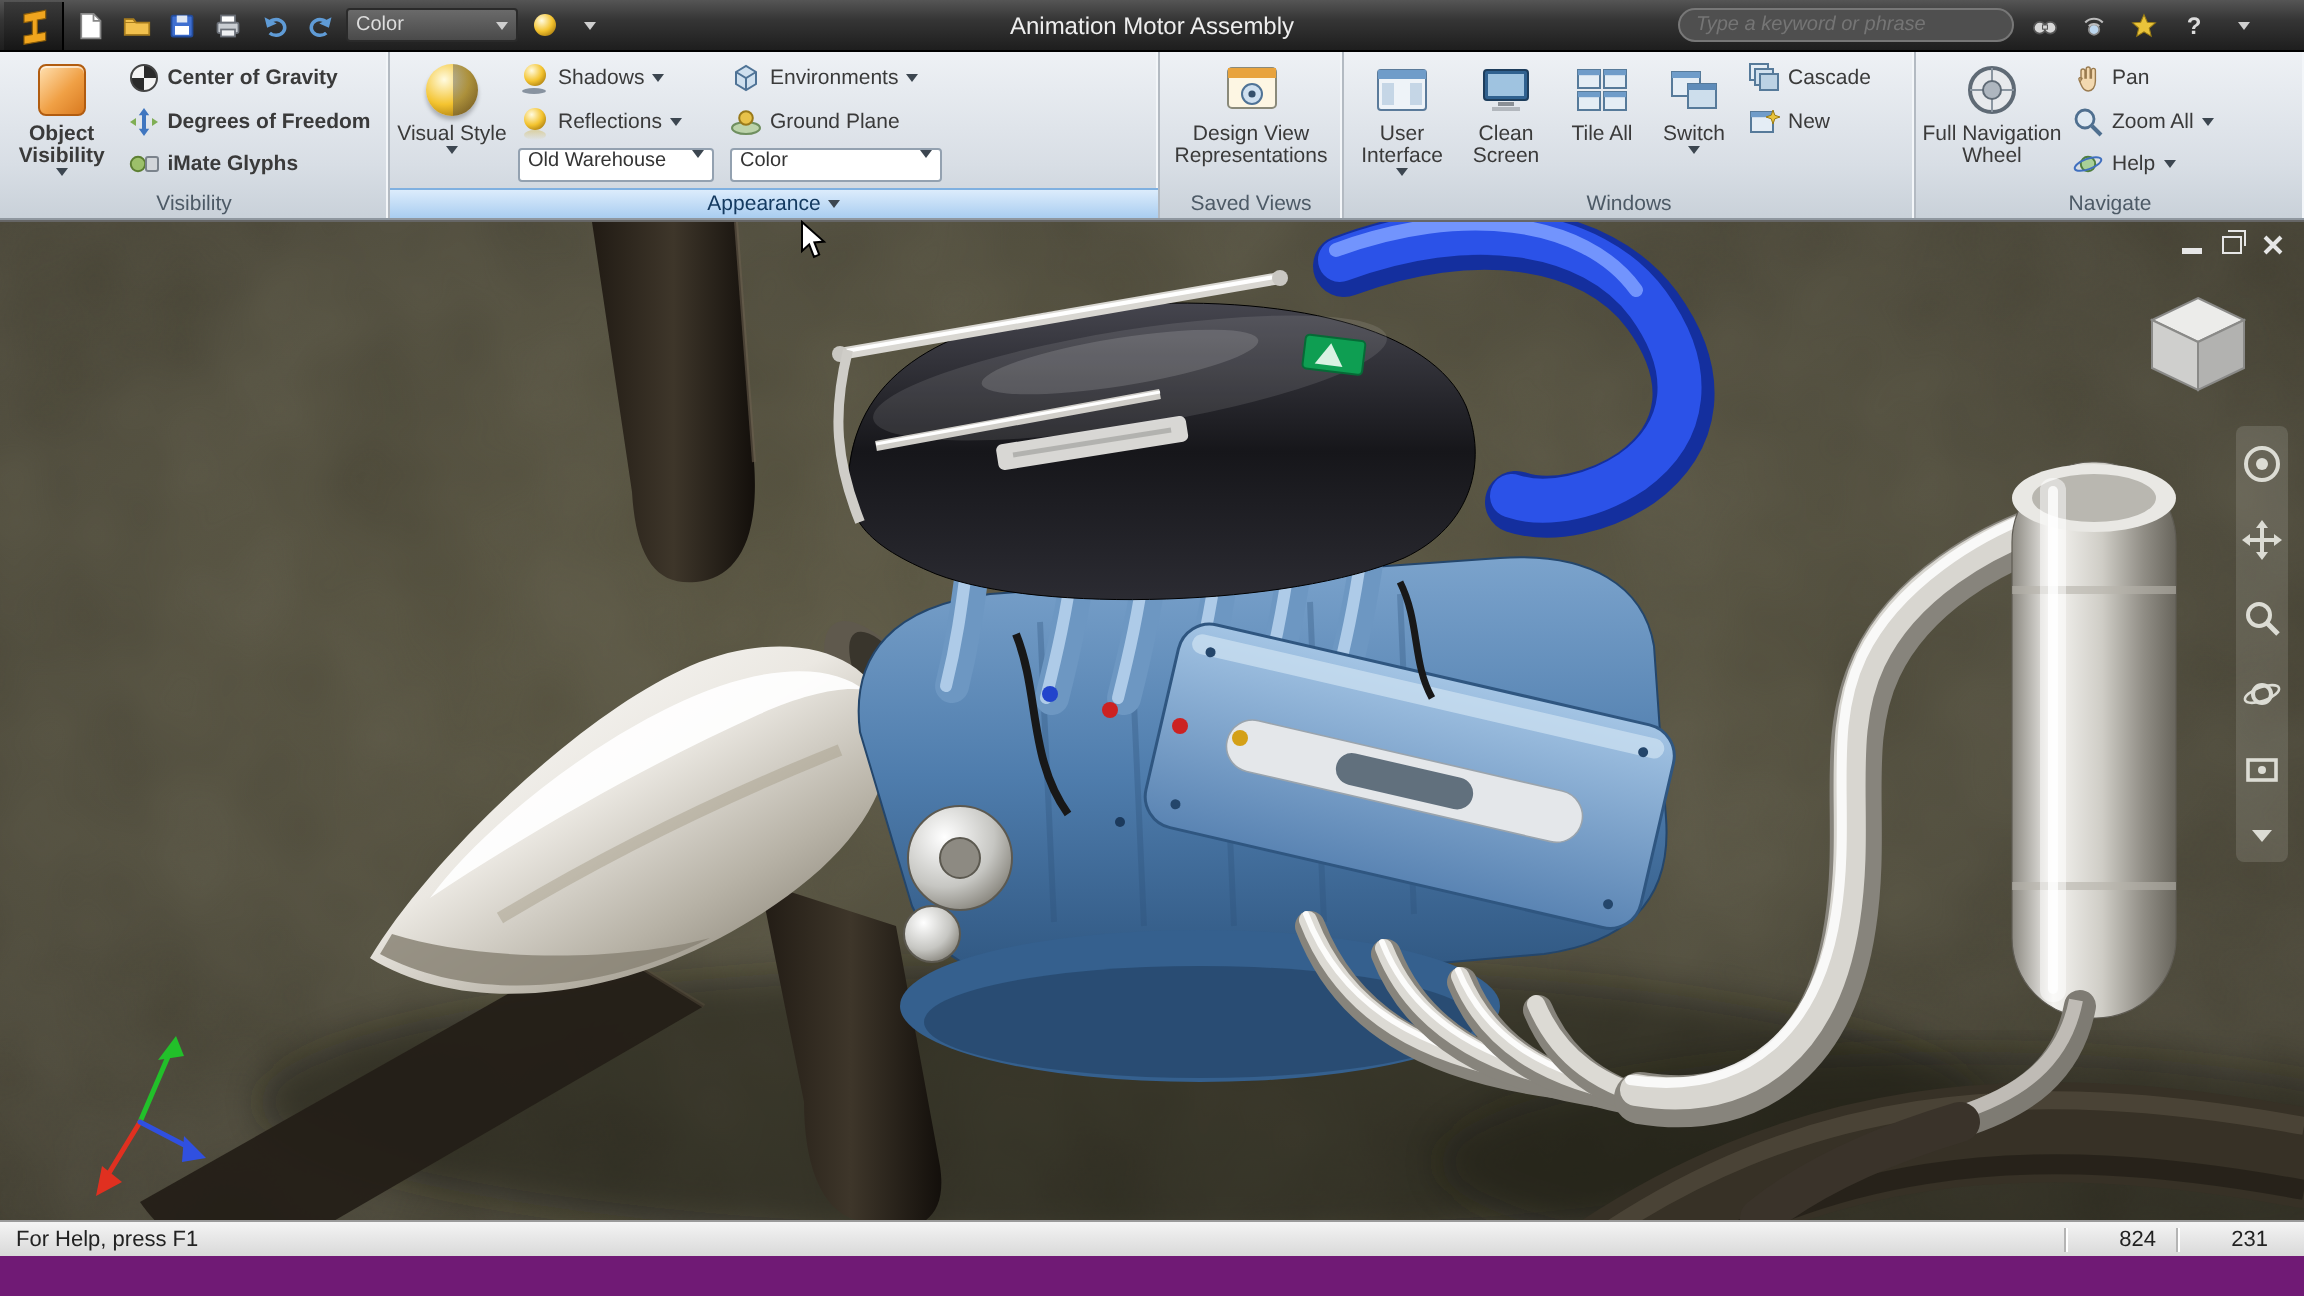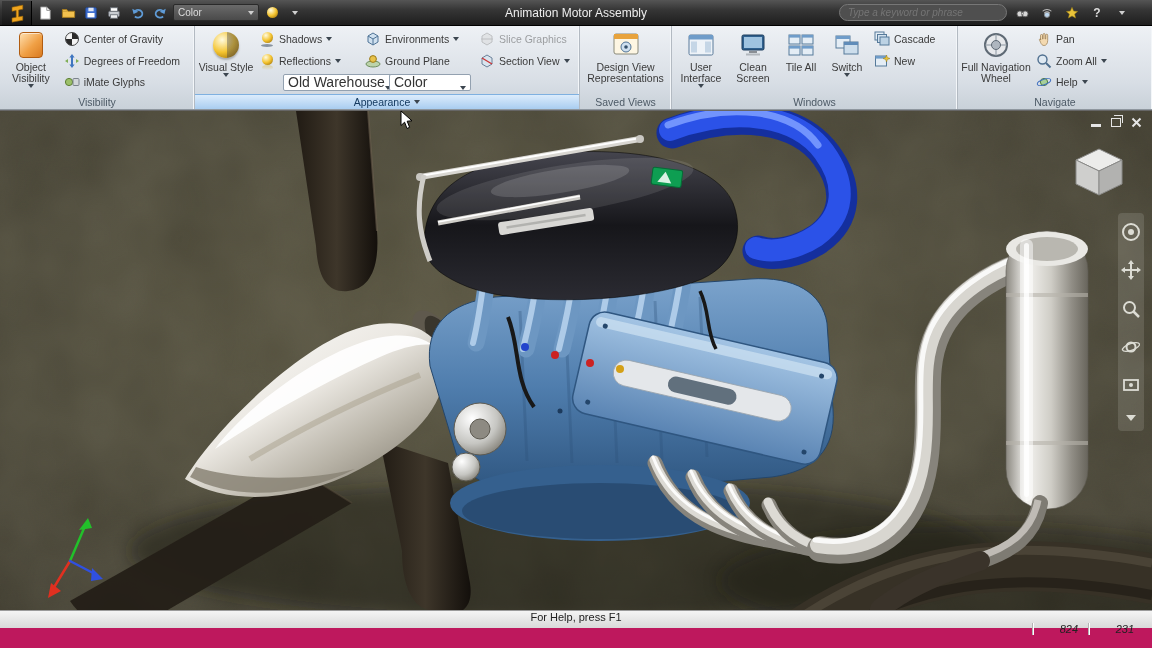--- a/index.html
+++ b/index.html
@@ -1,18 +1,18 @@
 <!DOCTYPE html>
 <html><head>
 <meta charset="utf-8">
 <style>
   * { margin:0; padding:0; box-sizing:border-box; }
   html,body { width:1152px; height:648px; }
   body { font-family:"Liberation Sans", sans-serif; background:#000; overflow:hidden; user-select:none; }
-  .app { position:relative; width:1152px; height:648px; background:#be185d; }
+  .app { position:relative; width:1152px; height:648px; background:#701a75; }
 
   
   .titlebar { height:26px; background:linear-gradient(#555 0%, #353535 40%, #1e1e1e 100%); display:flex; align-items:center; color:#e4e4e4; position:relative; border-bottom:1px solid #000; }
   .title { position:absolute; left:0; right:0; text-align:center; font-size:12px; color:#eee; pointer-events:none; }
   .qat { display:flex; align-items:center; gap:3px; padding-left:2px; z-index:2; }
   .logo { width:30px; height:24px; background:linear-gradient(#3a3a3a,#161616); border-right:1px solid #000; display:flex; align-items:center; justify-content:center; }
   .tbtn { width:20px; height:18px; display:flex; align-items:center; justify-content:center; border-radius:2px; }
   .tb-combo { width:86px; height:17px; background:linear-gradient(#6a6a6a,#4a4a4a); border:1px solid #2a2a2a; border-radius:2px; color:#ddd; font-size:10px; display:flex; align-items:center; justify-content:space-between; padding:0 4px; }
   .tb-right { margin-left:auto; display:flex; align-items:center; gap:5px; padding-right:20px; z-index:2; }
   .search { width:168px; height:17px; background:#4f4f4f; border:1px solid #777; border-radius:9px; color:#b9b9b9; font-size:10px; font-style:italic; padding:0 8px; outline:none; }
@@ -30,43 +30,43 @@
   .ribbon { display:flex; height:84px; background:linear-gradient(#eef1f5,#d8dee5 68%,#c9d1d9); border-bottom:1px solid #8f979f; }
   .group { display:flex; flex-direction:column; border-right:1px solid #b3bac2; box-shadow:inset -1px 0 0 #f3f6f9; }
   .gcontent { flex:1; display:flex; align-items:stretch; padding:2px 2px 0 2px; }
   .glabel { height:15px; font-size:10.5px; color:#4d5a66; display:flex; align-items:center; justify-content:center; gap:4px; }
   .glabel.hl { background:linear-gradient(#dcecfc,#a9cdf0); border-top:1px solid #7fb0e0; color:#143a60; }
   .bigbtn { display:flex; flex-direction:column; align-items:center; font-size:10.5px; line-height:11px; text-align:center; color:#3a3a3a; padding:2px 1px; border-radius:3px; }
   .bigbtn .lbl { display:block; max-width:64px; }
   .smallcol { display:flex; flex-direction:column; justify-content:space-between; padding:1px 0 2px 0; }
   .srow { height:20px; display:flex; align-items:center; gap:4px; padding:0 4px; font-size:10.5px; color:#3a3a3a; white-space:nowrap; border-radius:2px; }
   .srow.disabled { opacity:.45; }
-  .combo { flex:1; background:#fff; border:1px solid #93a1b0; height:17px; display:flex; align-items:flex-end; justify-content:space-between; font-size:14px; color:#333; padding:0 4px; border-radius:2px;margin-left:24px; }
+  .combo { flex:1; background:#fff; border:1px solid #93a1b0; height:17px; display:flex; align-items:flex-start; justify-content:space-between; font-size:10px; color:#333; padding:0 4px; border-radius:2px; }
   .ic { width:16px; height:16px; flex:0 0 auto; display:inline-flex; align-items:center; justify-content:center; position:relative; }
   .bigicon { width:30px; height:30px; margin-bottom:2px; display:flex; align-items:center; justify-content:center; }
   .sph { width:13px; height:13px; border-radius:50%; background:radial-gradient(circle at 35% 30%, #fffbe0, #f4c430 50%, #8a5d00); }
   .sph-big { width:26px; height:26px; border-radius:50%; background:linear-gradient(90deg, rgba(0,0,0,0) 52%, rgba(40,50,80,.35) 52%), radial-gradient(circle at 35% 30%, #fffbe0, #f4c430 50%, #8a5d00); box-shadow:0 2px 2px rgba(0,0,0,.25); }
   .ic-cog { width:14px; height:14px; border-radius:50%; border:1px solid #444; background:conic-gradient(#2b2b2b 0 90deg, #f3f3f3 90deg 180deg, #2b2b2b 180deg 270deg, #f3f3f3 270deg 360deg); }
   .obj-card { width:24px; height:26px; border-radius:4px; border:1px solid #b15c10; background:linear-gradient(135deg,#ffe0b0,#f0a045 55%,#d97a20); box-shadow:inset 0 1px 0 rgba(255,255,255,.6); }
   .shadow-ground { position:absolute; bottom:0; left:2px; width:12px; height:3px; border-radius:50%; background:#8893a0; }
   .reflect-ghost { position:absolute; bottom:-1px; left:3px; width:11px; height:5px; border-radius:50%; background:linear-gradient(#d8c98a,transparent); opacity:.75; }
 
   
   .viewport { position:relative; width:1152px; height:500px; background:#4a473a; border-top:1px solid #666; overflow:hidden; }
   .vp-controls { position:absolute; top:6px; right:10px; display:flex; gap:10px; z-index:30; align-items:center; }
   .vc-min { width:10px; height:3px; background:#e6e6e6; margin-top:6px; }
   .vc-restore { width:10px; height:9px; border:1.5px solid #e6e6e6; position:relative; }
   .vc-restore::after { content:""; position:absolute; left:2px; top:-4px; width:8px; height:7px; border:1.5px solid #e6e6e6; border-bottom:none; border-left:none; }
   .viewcube { position:absolute; left:1070px; top:32px; z-index:20; }
   .navbar { position:absolute; left:1118px; top:102px; width:26px; height:218px; background:rgba(235,235,225,.14); border-radius:4px; display:flex; flex-direction:column; align-items:center; justify-content:space-around; z-index:20; }
   .cursor { position:absolute; left:400px; top:110px; z-index:60; }
 
   
-  .statusbar { height:18px; background:linear-gradient(#f4f4f4,#d9d9d9); border-top:1px solid #9a9a9a; display:flex; align-items:center; font-size:11px; color:#222; padding:0 8px;flex-direction:column; }
-  .status-cells { margin-left:auto; display:flex;font-style:italic; }
+  .statusbar { height:18px; background:linear-gradient(#f4f4f4,#d9d9d9); border-top:1px solid #9a9a9a; display:flex; align-items:center; font-size:11px; color:#222; padding:0 8px; }
+  .status-cells { margin-left:auto; display:flex; }
   .scell { width:56px; text-align:right; padding:0 10px; border-left:1px solid #b4b4b4; box-shadow:inset 1px 0 0 #fff; }
 </style>
 </head>
 <body>
 
 <div class="app">
 
   <div class="titlebar">
     <div class="qat">
       <div class="logo">
@@ -153,28 +153,28 @@
         <span class="dd"></span>
       </div>
     </div>
   </div>
 
 
   <div class="ribbon">
 
     <div class="group" style="width:195px;">
       <div class="gcontent">
-        <div class="bigbtn" style="width:58px;">
+        <div class="bigbtn" style="width:58px;font-weight:bold;">
           <span class="bigicon">
               <span class="obj-card"></span>
             </span>
           <span class="lbl">Object Visibility</span>
           <span class="dd ddk"></span>
         </div>
-        <div class="smallcol" style="width:133px;">
+        <div class="smallcol" style="width:133px;font-weight:bold;">
           <div class="srow">
             <span class="ic">
                 <span class="ic-cog"></span>
               </span>
             <span>Center of Gravity</span>
           </div>
           <div class="srow">
             <svg class="ic" viewBox="0 0 16 16">
                 <path d="M8 1 L10.6 4.6 H9 V11.4 H10.6 L8 15 L5.4 11.4 H7 V4.6 H5.4 Z" fill="#3f76c0"></path>
                 <path d="M1 8 L4 6 V10 Z M15 8 L12 6 V10 Z" fill="#7fae54"></path>
@@ -243,38 +243,20 @@
                 <circle cx="8" cy="6" r="3.4" fill="#e8c24a" stroke="#9a7a1a"></circle>
               </svg>
             <span>Ground Plane</span>
           </div>
           <div class="srow">
             <div class="combo">
               <span>Color</span>
               <span class="dd ddk"></span>
             </div>
           </div>
-        </div>
-        <div class="smallcol" style="width:100px;">
-          <div class="srow disabled">
-            <svg class="ic" viewBox="0 0 16 16">
-                <path d="M3 5 L8 2 L13 5 L13 11 L8 14 L3 11 Z" fill="#d7d7d7" stroke="#8a8a8a"></path>
-                <path d="M2 8 H14" stroke="#8a8a8a"></path>
-              </svg>
-            <span>Slice Graphics</span>
-          </div>
-          <div class="srow">
-            <svg class="ic" viewBox="0 0 16 16">
-                <path d="M3 5 L8 2 L13 5 L13 11 L8 14 L3 11 Z" fill="#d9e4ee" stroke="#6a8099"></path>
-                <path d="M3 5 L13 11" stroke="#cc3333" stroke-width="1.4"></path>
-              </svg>
-            <span>Section View</span>
-            <span class="dd ddk"></span>
-          </div>
-          <div class="srow"></div>
         </div>
       </div>
       <div class="glabel hl">
         <span>Appearance</span>
         <span class="dd ddk"></span>
       </div>
     </div>
 
     <div class="group" style="width:92px;">
       <div class="gcontent" style="justify-content:center;">

